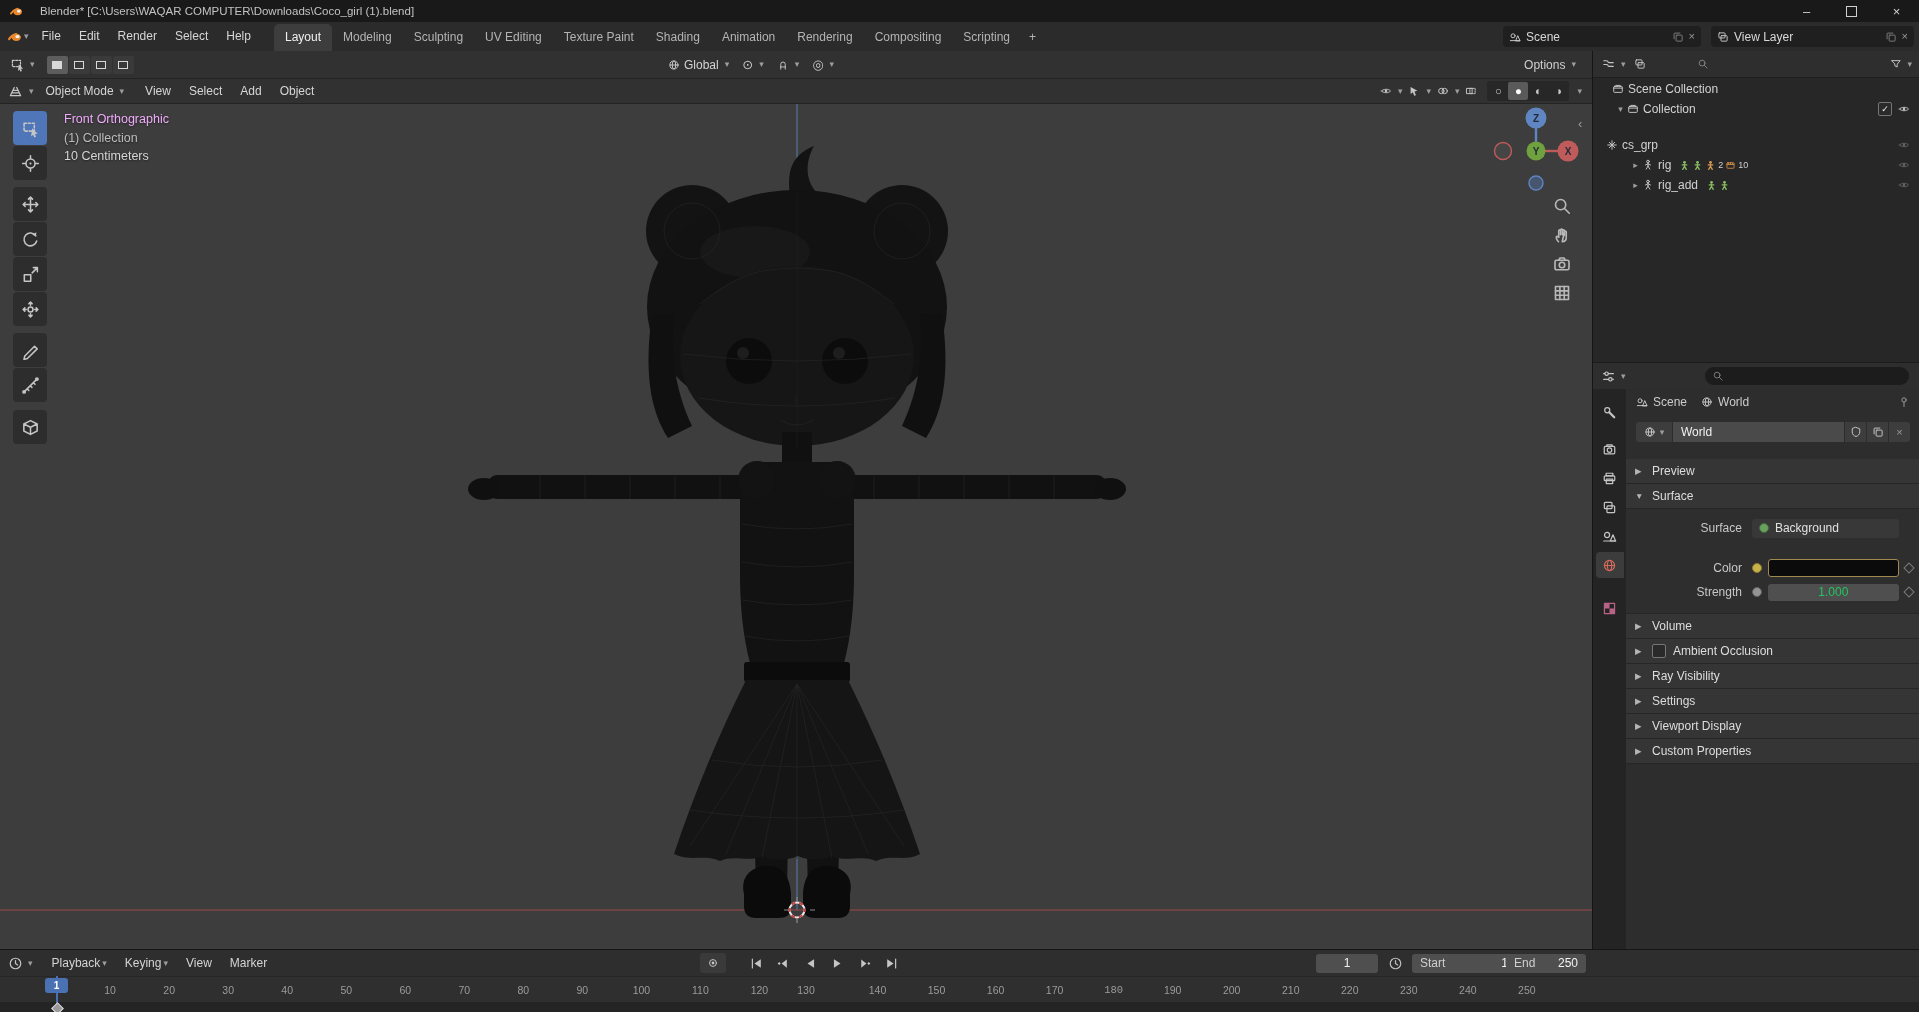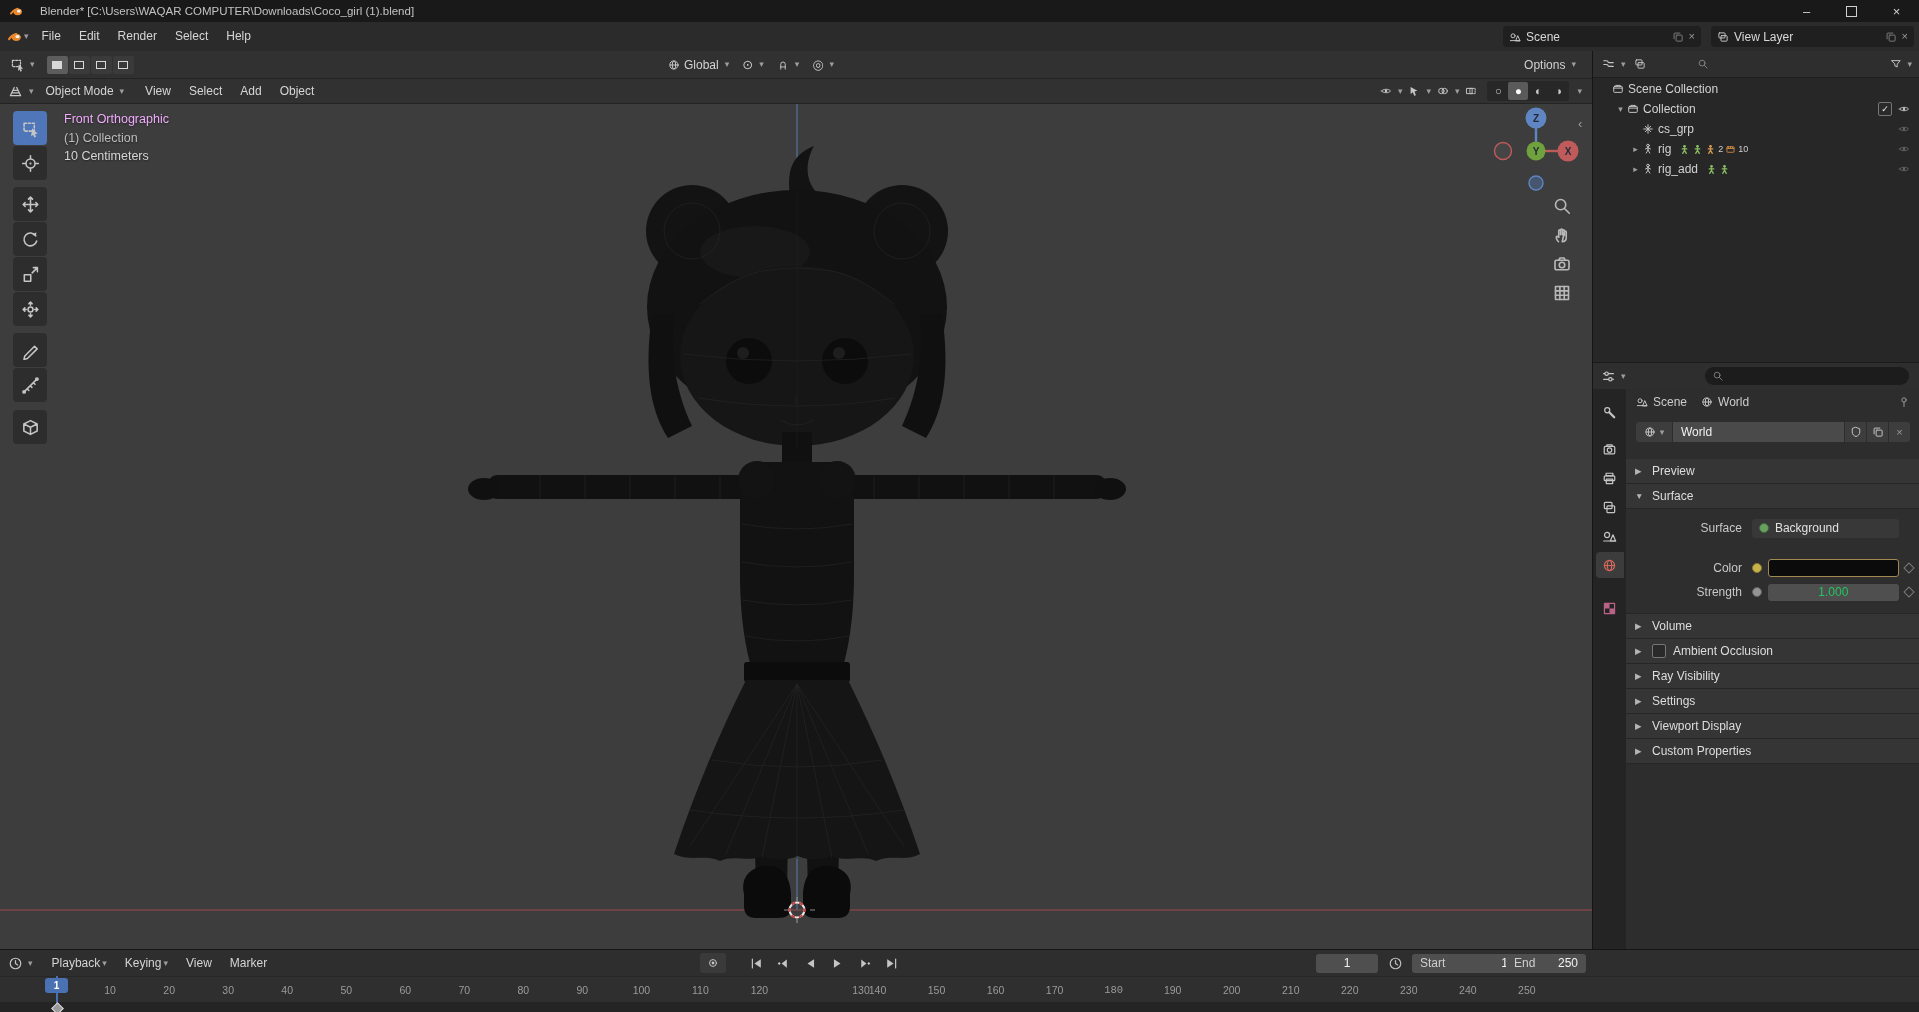--- a/index.html
+++ b/index.html
@@ -175,20 +175,33 @@
           </svg>
         </span>
       <span class="dd">▾</span>
     </div>
     <div id="menubar">
         <div class="menu-item">File</div>
         <div class="menu-item">Edit</div>
         <div class="menu-item">Render</div>
         <div class="menu-item">Select</div>
         <div class="menu-item">Help</div>
+      </div>
+    <div id="workspaces">
+        <div class="tab active">Layout</div>
+        <div class="tab">Modeling</div>
+        <div class="tab">Sculpting</div>
+        <div class="tab">UV Editing</div>
+        <div class="tab">Texture Paint</div>
+        <div class="tab">Shading</div>
+        <div class="tab">Animation</div>
+        <div class="tab">Rendering</div>
+        <div class="tab">Compositing</div>
+        <div class="tab">Scripting</div>
+        <div class="tab tab-add">+</div>
       </div>
     <div class="tb-right">
       <div class="tb-field" style="width:186px">
         <span class="ic ic-s">
             <svg viewBox="0 0 16 16">
               <circle cx="5.4" cy="6.4" r="2.7"></circle>
               <path d="M8.8 12.8l2.9-6.6 2.8 6.6z"></path>
               <path d="M1.8 12.8h12.7"></path>
             </svg>
           </span>
@@ -585,21 +598,21 @@
             <div class="ol-right">
               <span class="check">✓</span>
               <span class="ic ic-s">
                 <svg viewBox="0 0 16 16">
                   <path d="M2 8c2.2-3.1 9.8-3.1 12 0-2.2 3.1-9.8 3.1-12 0z"></path>
                   <circle cx="8" cy="8" r="1.7" fill="currentColor" stroke="none"></circle>
                 </svg>
               </span>
             </div>
           </div>
-          <div class="ol-row" style="padding-left: 36px;">
+          <div class="ol-row" style=" margin-top: 16px;">
             <span class="ol-exp"></span>
             <span class="ol-icon ic ic-s">
               <svg viewBox="0 0 16 16">
                 <path d="M8 2.3v11.4M2.3 8h11.4M4.4 4.4l7.2 7.2M11.6 4.4l-7.2 7.2"></path>
               </svg>
             </span>
             <span class="ol-label">cs_grp</span>
             <div class="ol-right">
               <span class="ic ic-s dim2">
                 <svg viewBox="0 0 16 16">
@@ -1022,21 +1035,21 @@
         <span class="tick" style="left: 228.187px;">30</span>
         <span class="tick" style="left: 287.217px;">40</span>
         <span class="tick" style="left: 346.247px;">50</span>
         <span class="tick" style="left: 405.277px;">60</span>
         <span class="tick" style="left: 464.307px;">70</span>
         <span class="tick" style="left: 523.337px;">80</span>
         <span class="tick" style="left: 582.367px;">90</span>
         <span class="tick" style="left: 641.397px;">100</span>
         <span class="tick" style="left: 700.427px;">110</span>
         <span class="tick" style="left: 759.457px;">120</span>
-        <span class="tick" style="left: 861px;">130</span>
+        <span class="tick" style="left: 806px;">130</span>
         <span class="tick" style="left: 877.517px;">140</span>
         <span class="tick" style="left: 936.547px;">150</span>
         <span class="tick" style="left: 995.577px;">160</span>
         <span class="tick" style="left: 1054.61px;">170</span>
         <span class="tick" style="left: 1113.64px; font-family: Liberation Mono, monospace;">180</span>
         <span class="tick" style="left: 1172.67px;">190</span>
         <span class="tick" style="left: 1231.7px; text-align: right;">200</span>
         <span class="tick" style="left: 1290.73px;">210</span>
         <span class="tick" style="left: 1349.76px;">220</span>
         <span class="tick" style="left: 1408.79px;">230</span>

